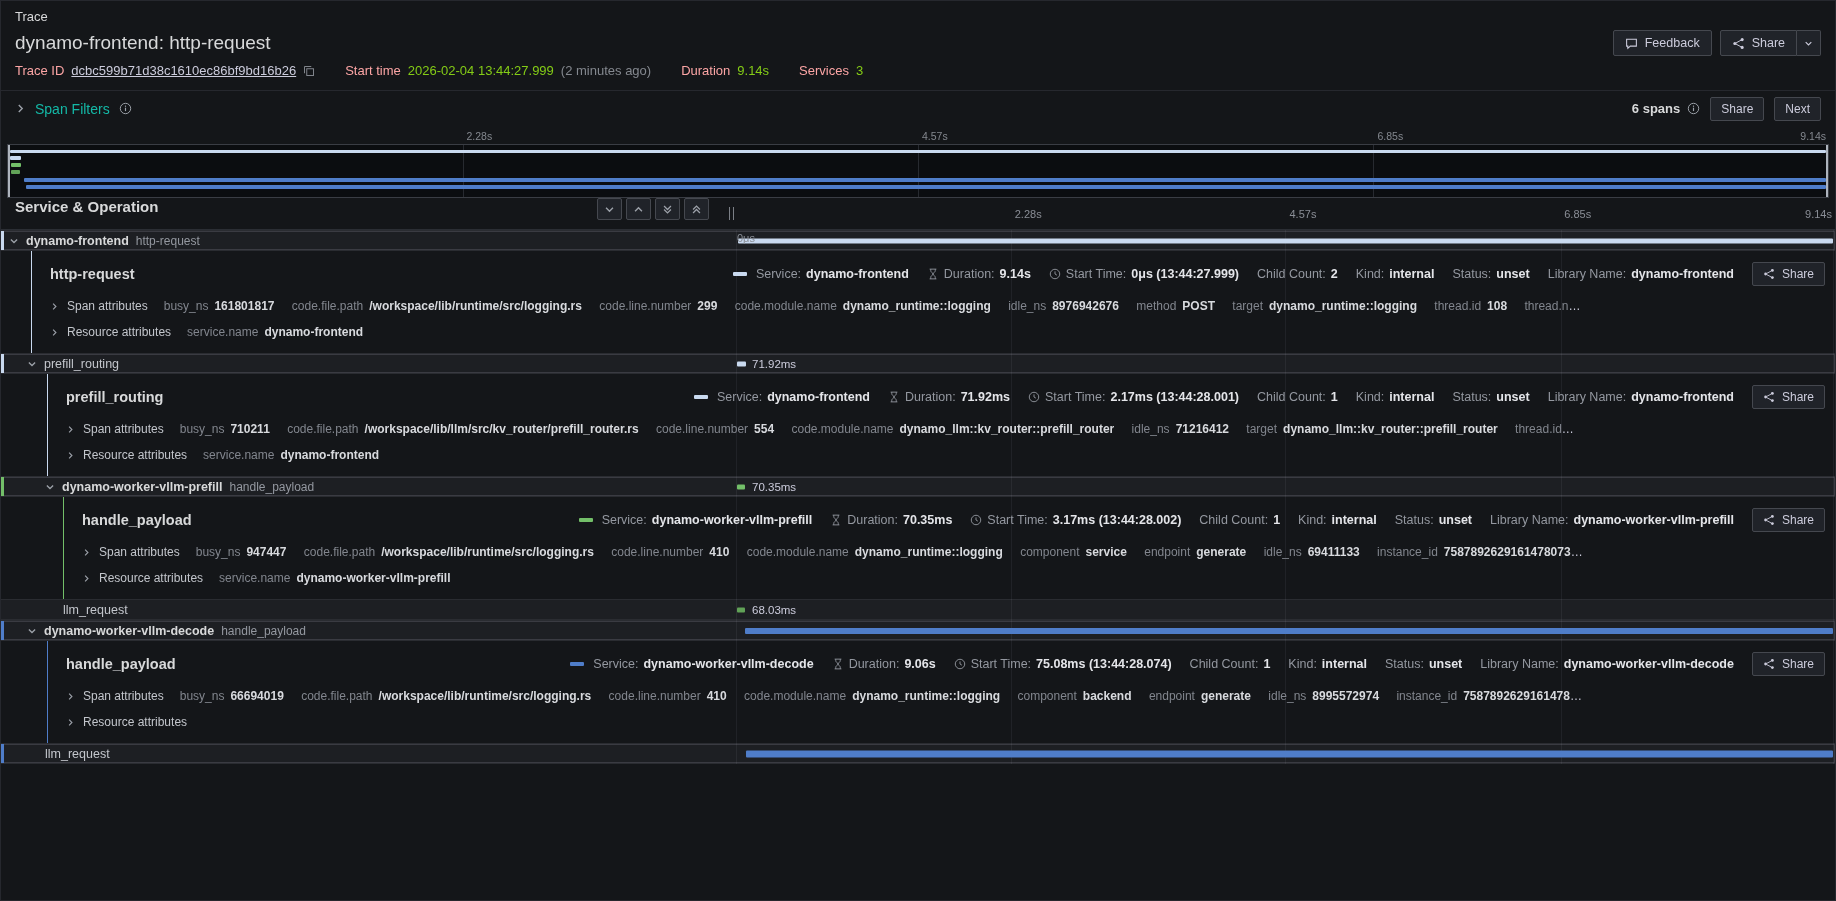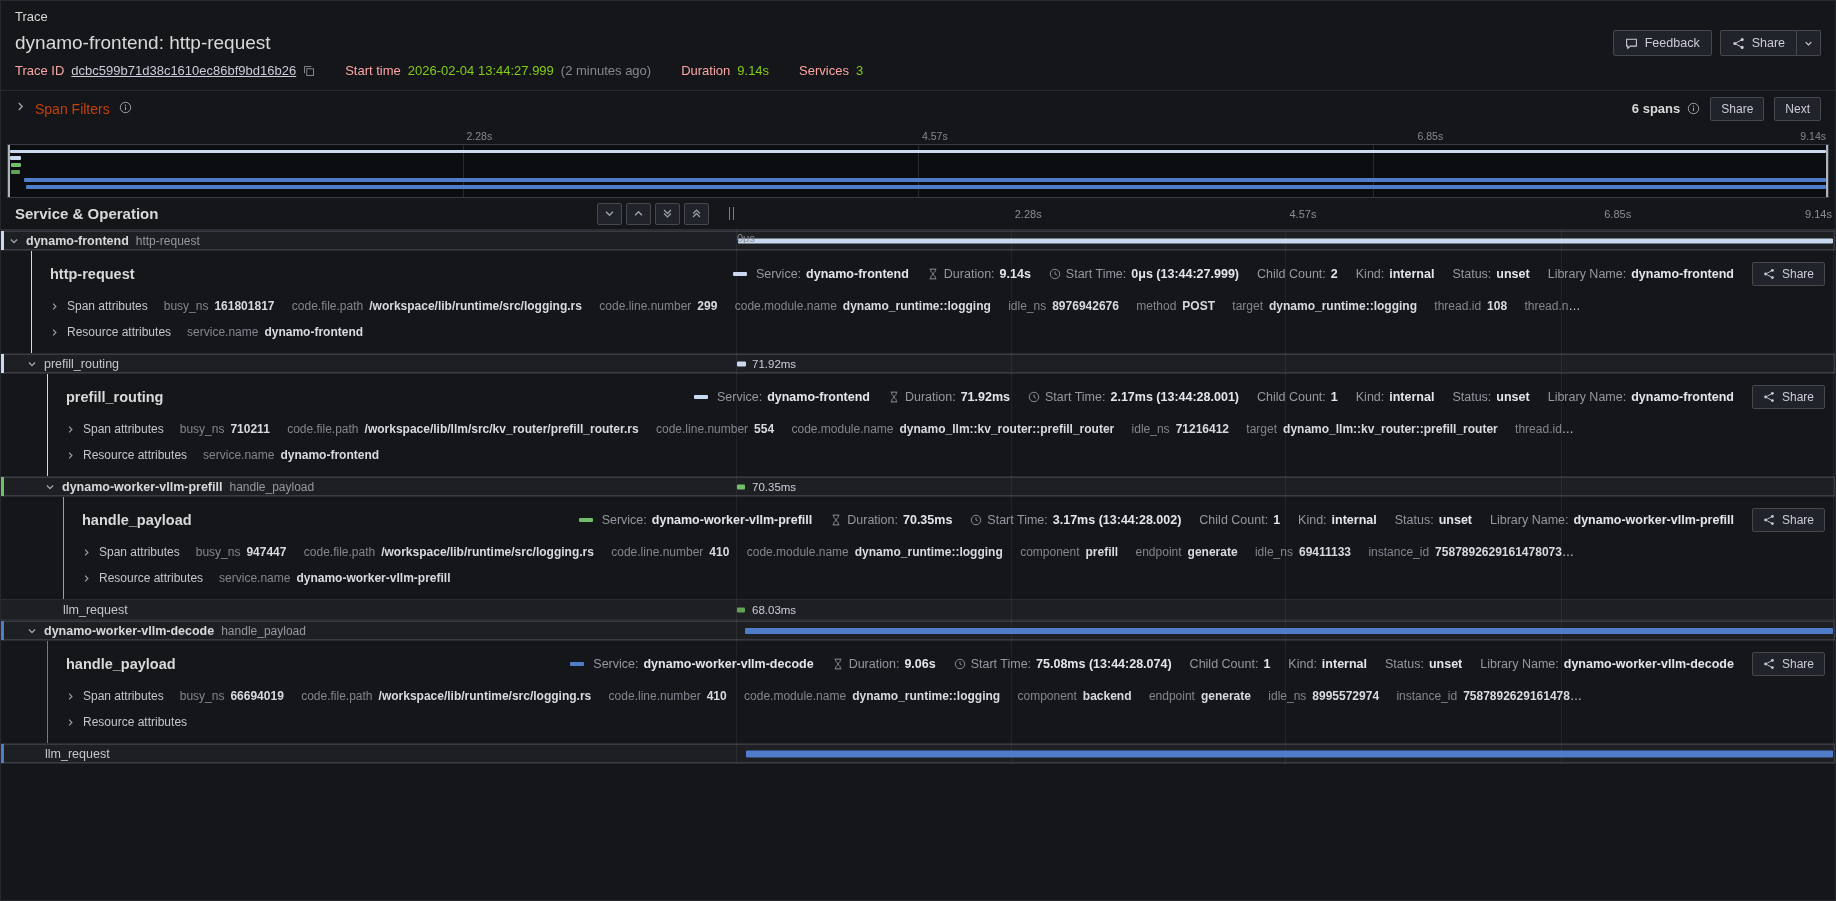--- a/index.html
+++ b/index.html
@@ -20,38 +20,38 @@
 
   .meta-row { display:flex; align-items:center; gap:30px; padding:5px 14px 12px; font-size:13px; }
   .meta-item { display:flex; align-items:center; gap:7px; white-space:nowrap; }
   .meta-label { color:#fca5a5; }
   .trace-id-link { color:#ccccdc; text-decoration:underline; cursor:pointer; }
   .dim { color:#84888f; }
   .val { color:#84cc16; }
 
   
   .filters-row { display:flex; align-items:center; height:36px; padding:0 14px; border-top:1px solid #26282e; }
-  .filters-left { display:flex; gap:9px; font-size:14px; color:#c2410c; cursor:pointer; }
+  .filters-left { display:flex; align-items:center; gap:9px; font-size:14px; color:#14b8a6; cursor:pointer; }
   .filters-right { margin-left:auto; display:flex; align-items:center; gap:10px; }
   .span-count { font-size:13px; font-weight:600; color:#d8d9da; display:flex; align-items:center; gap:7px; }
 
   
   .minimap { margin:2px 6px 0; }
   .mm-ticks { position:relative; height:16px; font-size:10.5px; color:#84888f; }
   .mm-ticks span, .tl-ticks span { position:absolute; top:50%; transform:translateY(-50%); }
-  .tick-0 { left:1px;margin-top:24px; } .tick-1 { left:calc(25% + 4px); } .tick-2 { left:calc(50% + 4px); } .tick-3 { left:calc(75% + 4px);margin-left:40px; } .tick-4 { right:3px; }
+  .tick-0 { left:1px;margin-top:24px; } .tick-1 { left:calc(25% + 4px); } .tick-2 { left:calc(50% + 4px); } .tick-3 { left:calc(75% + 4px); } .tick-4 { right:3px; }
   .mm-map { position:relative; height:54px; background:#0b0d10; border:1px solid #3a3d44; cursor:crosshair; }
   .mm-grid i { position:absolute; top:0; bottom:0; width:1px; background:#272a30; }
   .mm-g1 { left:25%; } .mm-g2 { left:50%; } .mm-g3 { left:75%; }
   .mm-bar { position:absolute; height:4px; border-radius:1px; background:var(--c,#888); }
   .mm-handle { position:absolute; top:0; bottom:0; width:2px; background:#aeb4bd; cursor:ew-resize; }
 
   
   .main-header { display:flex; height:32px; border-bottom:1px solid #2b2e34; position:relative; z-index:2; }
-  .mh-left { width:726px; flex-shrink:0; display:flex; align-items:center; padding:0 0 0 14px; }
+  .mh-left { width:726px; flex-shrink:0; display:flex; padding:0 0 0 14px; }
   .mh-title { font-size:15px; font-weight:600; color:#d8d9da; }
   .mh-btns { margin-left:auto; display:flex; gap:4px; margin-right:18px; }
   .icon-btn { width:25px; height:22px; display:inline-flex; align-items:center; justify-content:center; background:#202329; border:1px solid #45484f; border-radius:2px; color:#9da2aa; cursor:pointer; }
   .mh-resizer { width:9px; display:flex; align-items:center; justify-content:center; cursor:col-resize; }
   .grip { width:5px; height:13px; border-left:1px solid #7b7f86; border-right:1px solid #7b7f86; }
   .mh-timeline { flex:1; position:relative; font-size:11px; color:#8a8e96; }
 
   
   .trace { position:relative; }
   .grid { position:absolute; inset:0; pointer-events:none; z-index:0; }
@@ -570,21 +570,21 @@
                 <path d="M5.5 3l5 5-5 5" fill="none" stroke="#9da2aa" stroke-width="2"></path>
               </svg>
             </span>
           <span class="attr-title">Span attributes</span>
         </span>
         <span class="attrs">
           <span class="kv"><span class="k">busy_ns</span><span class="v">947447</span></span>
           <span class="kv"><span class="k">code.file.path</span><span class="v">/workspace/lib/runtime/src/logging.rs</span></span>
           <span class="kv"><span class="k">code.line.number</span><span class="v">410</span></span>
           <span class="kv"><span class="k">code.module.name</span><span class="v">dynamo_runtime::logging</span></span>
-          <span class="kv"><span class="k">component</span><span class="v">prefill</span></span>
+          <span class="kv"><span class="k">component</span><span class="v">service</span></span>
           <span class="kv"><span class="k">endpoint</span><span class="v">generate</span></span>
           <span class="kv"><span class="k">idle_ns</span><span class="v">69411133</span></span>
           <span class="kv"><span class="k">instance_id</span><span class="v">7587892629161478073</span></span>
           <span class="kv"><span class="k">namespace</span></span>
           
         </span>
       </div>
       <div class="attr-line">
         <span class="attr-head">
           <span class="ic">

